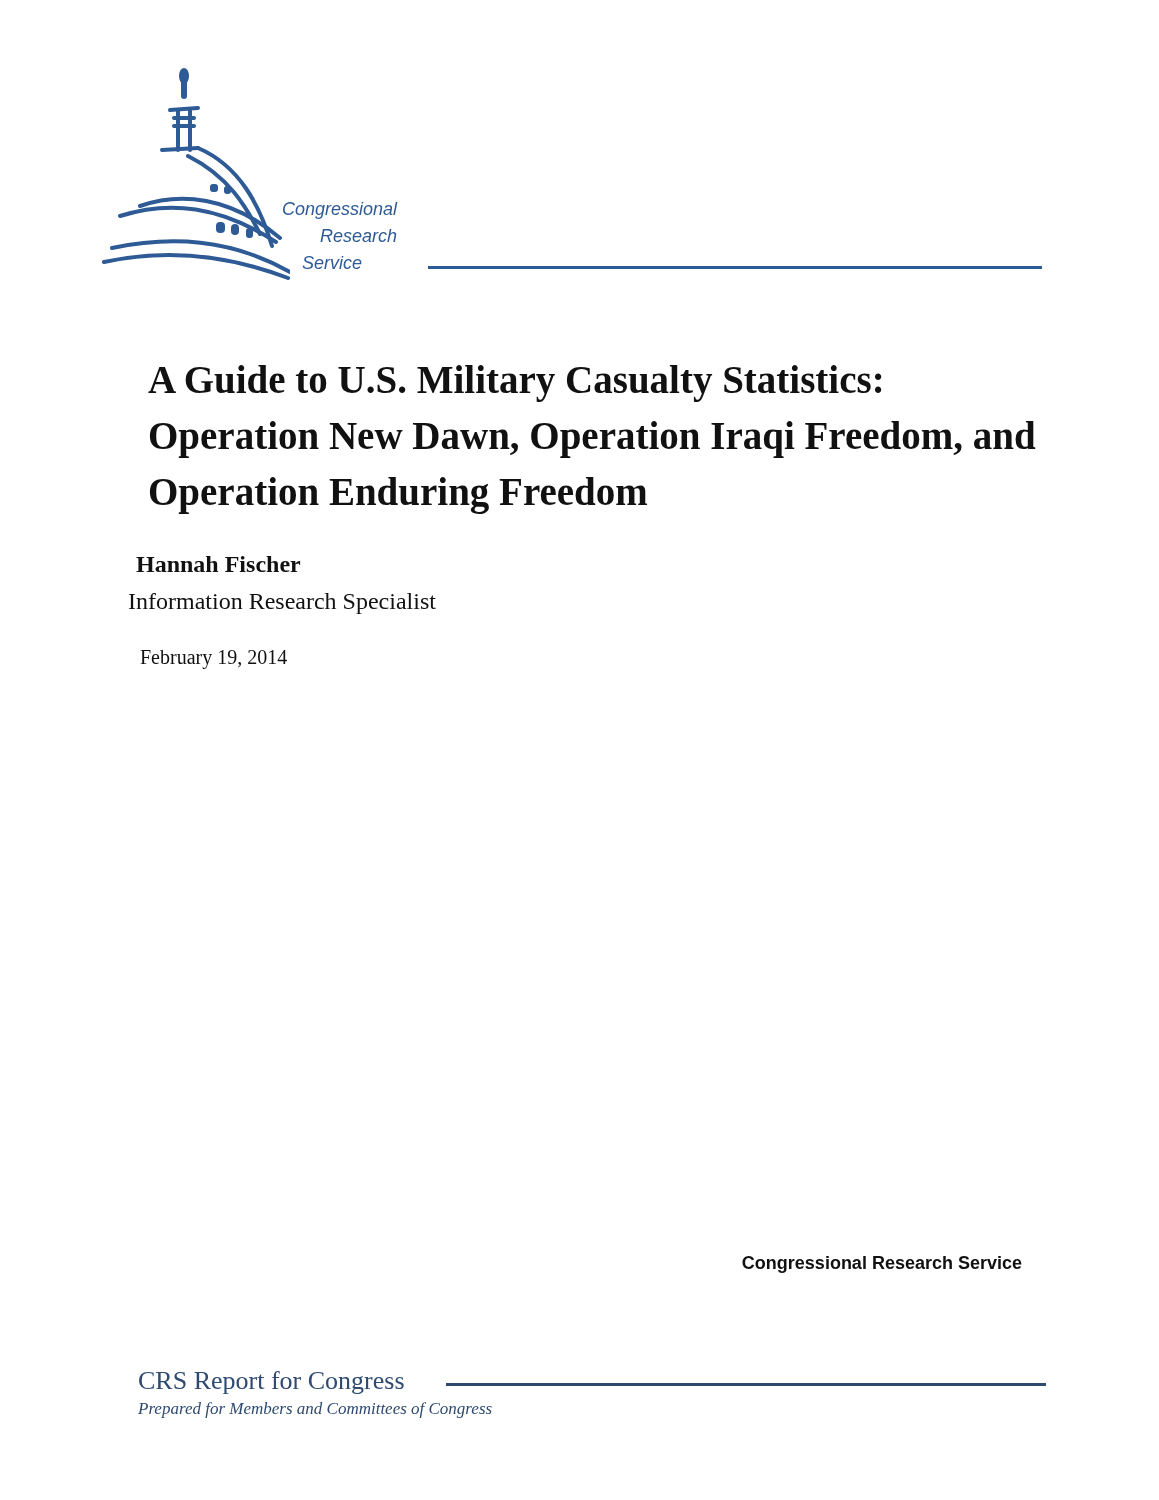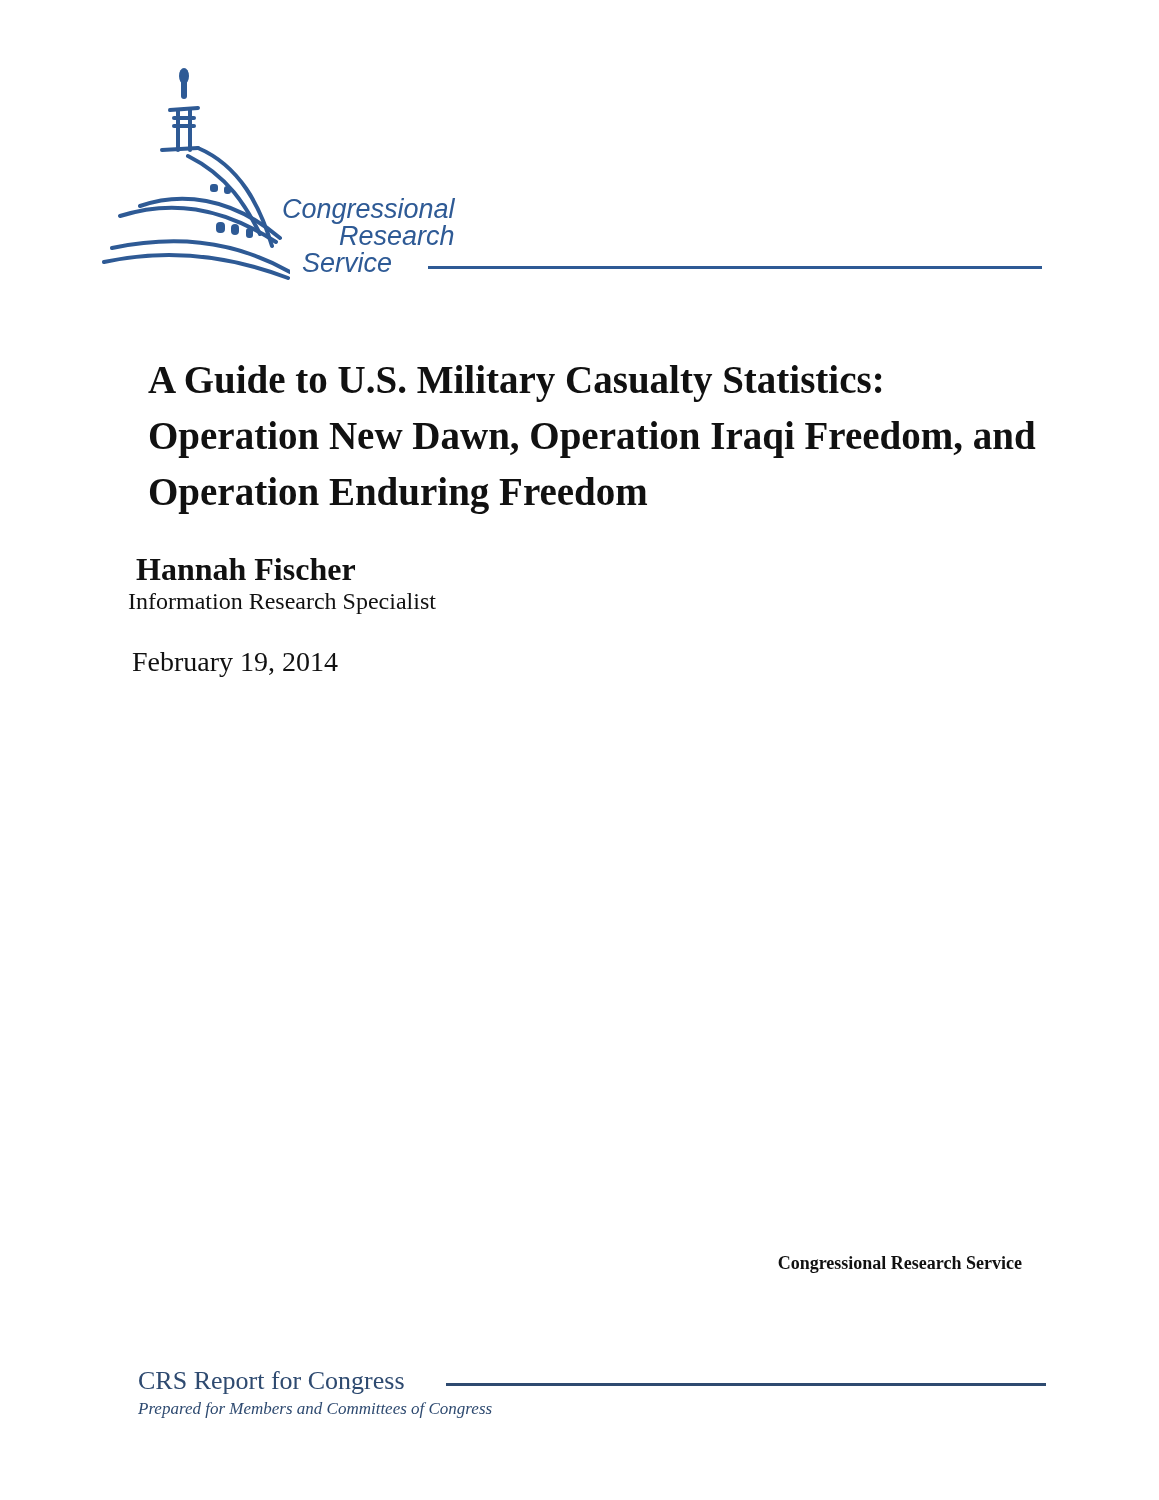--- a/index.html
+++ b/index.html
@@ -1,26 +1,26 @@
 <!DOCTYPE html>
 <html><head>
 <meta charset="utf-8">
 <style>
   html, body { margin:0; padding:0; background:#ffffff; }
   body { width:1159px; height:1500px; position:relative; overflow:hidden; font-family:"DejaVu Serif", serif; color:#111; }
   .logo { position:absolute; left:100px; top:66px; width:430px; height:215px; }
-  .logo-text { position:absolute; left:282px; top:196px; font-family:"Liberation Sans", sans-serif; font-style:italic; color:#2e5a95; font-size:27px; line-height:27px; }
+  .logo-text { position:absolute; left:282px; top:196px; font-family:"Liberation Sans", sans-serif; font-style:italic; color:#2e5a95; font-size:18px; line-height:27px; }
   .logo-text div:nth-child(2) { padding-left:10px;text-align:right; }
   .logo-text div:nth-child(3) { padding-left:20px; }
   .header-rule { position:absolute; left:428px; top:266px; width:614px; height:3px; background:#2e5a95; }
   .title { position:absolute; left:136px; top:340px; width:900px; font-family:"Liberation Serif", serif; font-weight:bold; font-size:39px; line-height:56px; color:#111; margin:12px; }
-  .author { position:absolute; left:136px; top:551px; font-family:"Liberation Serif", serif; font-weight:bold; font-size:32px; color:#111; }
+  .author { position:absolute; left:136px; top:551px; font-family:"Liberation Serif", serif; font-weight:bold; font-size:24px; color:#111; }
   .author-role { position:absolute; left:128px; top:588px; font-family:"Liberation Serif", serif; font-size:24px; color:#111; }
-  .date { position:absolute; left:132px; top:646px; font-family:"Liberation Serif", serif; font-size:28px; color:#111; }
-  .meta { position:absolute; right:137px; top:1249px; text-align:right; font-family:Liberation Serif, serif; font-size:18px; line-height:29px; color:#111; }
+  .date { position:absolute; left:140px; top:646px; font-family:"Liberation Serif", serif; font-size:20px; color:#111; }
+  .meta { position:absolute; right:137px; top:1249px; text-align:right; font-family:Liberation Sans, sans-serif; font-size:18px; line-height:29px; color:#111; }
   .meta .org { font-weight:bold; }
   .footer-title { position:absolute; left:138px; top:1366px; font-family:"Liberation Serif", serif; font-weight:normal; font-size:26px; color:#2e4a70; }
   .footer-rule { position:absolute; left:446px; top:1383px; width:600px; height:3px; background:#2e4a70; }
   .footer-sub { position:absolute; left:138px; top:1399px; font-family:"Liberation Serif", serif; font-style:italic; font-size:17px; color:#2e4a70; }
 </style>
 </head>
 <body>
 
 <div class="logo">
   <svg width="190" height="215" viewBox="0 0 190 215" style="position:absolute;left:0;top:0;">

